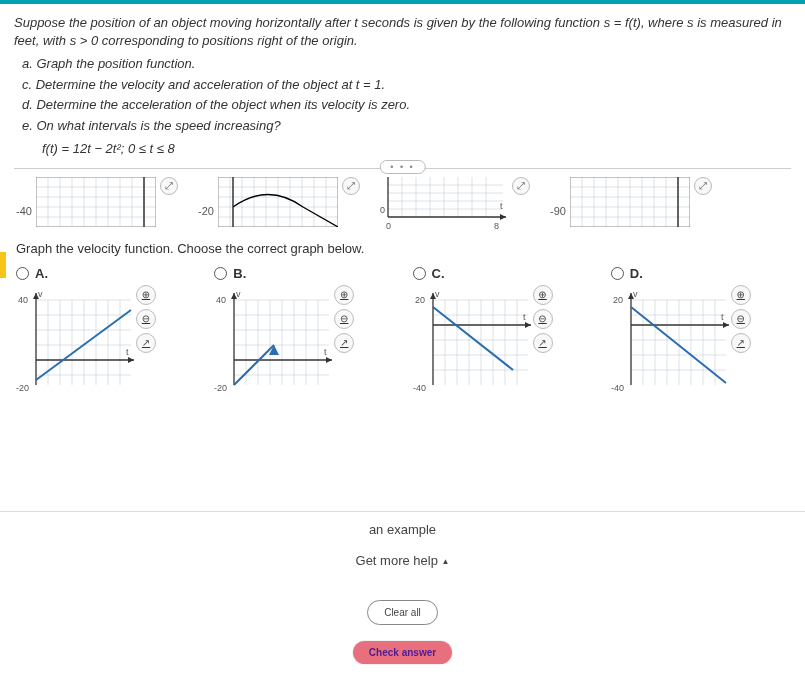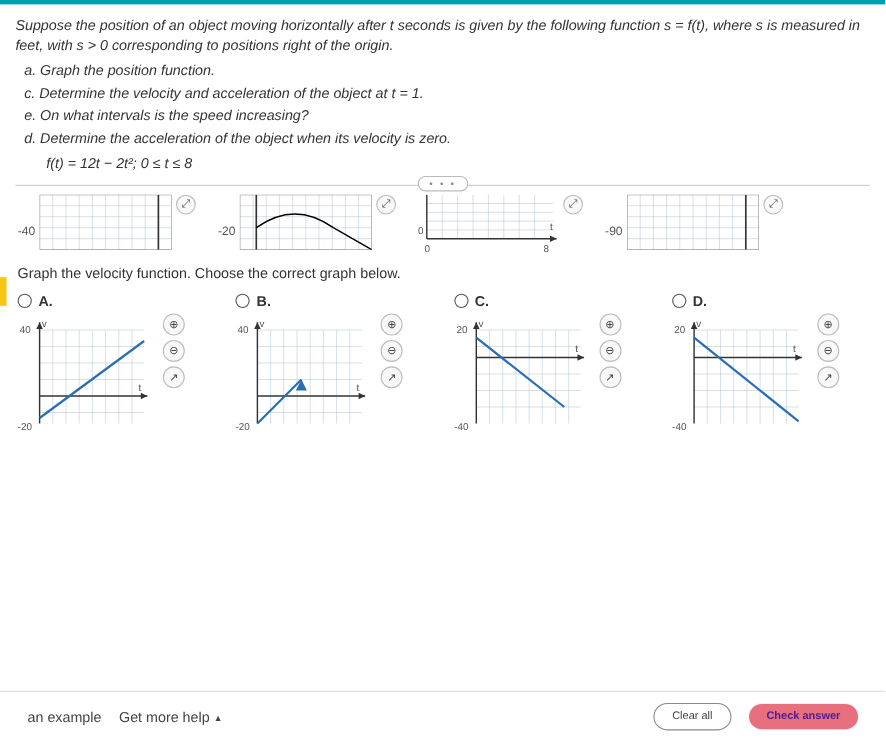--- a/index.html
+++ b/index.html
@@ -17,46 +17,46 @@
   .side-label { font-size: 11px; color: #555; margin-top: 28px; width: 18px; text-align: right; }
   .expand-icon { width: 18px; height: 18px; border: 1px solid #bbb; border-radius: 50%; display: flex; align-items: center; justify-content: center; font-size: 10px; color: #555; background: #f8f8f8; }
   .partb { margin: 8px 0 4px 2px; }
   .ansbox { display: inline-block; background: #d9eef5; padding: 1px 4px; border-radius: 2px; }
   .instruction { margin: 8px 0 10px 2px; }
   .choices { display: flex; gap: 18px; margin-left: 2px; }
   .choice { flex: 1; }
   .choice-header { display: flex; align-items: center; gap: 6px; margin-bottom: 4px; }
   .radio { width: 13px; height: 13px; border: 1.5px solid #555; border-radius: 50%; flex-shrink: 0; }
   .choice-label { font-weight: bold; font-size: 13px; }
-  .choice-body { display: flex; align-items: flex-start; gap: 12px; }
+  .choice-body { display: flex; align-items: flex-start; gap: 0; text-decoration: underline; }
   .tool-stack { display: flex; flex-direction: column; gap: 4px; }
   .tool-icon { width: 20px; height: 20px; border: 1px solid #bbb; border-radius: 50%; display: flex; align-items: center; justify-content: center; font-size: 10px; background: #f8f8f8; color: #444; }
   .mini-axis-lbl { font-size: 9px; fill: #555; }
-  .footer { position: absolute; bottom: 0; left: 0; right: 0; border-top: 1px solid #ddd; padding: 10px 25px; display: flex; align-items: center; gap: 16px; background: #fff; }
+  .footer { position: absolute; bottom: 0; left: 0; right: 0; border-top: 1px solid #ddd; padding: 10px 25px; display: flex; align-items: center; gap: 16px; background: #fff; flex-direction: column; }
   .link { color: #444; font-size: 13px; }
   .spacer { flex: 1; }
   .btn { border-radius: 18px; padding: 6px 16px; font-size: 10px; border: 1.5px solid #888; background: #fff; color: #444; }
   .btn-primary { border: none; background: #e8707e; color: #4c1d95; font-weight: bold; box-shadow: 0 0 0 1px rgba(0,0,0,0.05); }
   .caret-up { font-size: 8px; vertical-align: middle; }
   .yellow-tab { position: absolute; left: 0; top: 252px; width: 6px; height: 26px; background: #f5c518; }
 </style>
 </head>
 <body>
 
 <div class="topbar"></div>
 <div class="yellow-tab"></div>
 
 <div class="content">
   <div class="qtext">
     <p>Suppose the position of an object moving horizontally after t seconds is given by the following function s = f(t), where s is measured in feet, with s &gt; 0 corresponding to positions right of the origin.</p>
     <div class="parts">
       <p>a. Graph the position function.</p>
       <p>c. Determine the velocity and acceleration of the object at t = 1.</p>
+      <p>d. Determine the acceleration of the object when its velocity is zero.</p>
       <p>e. On what intervals is the speed increasing?</p>
-      <p>d. Determine the acceleration of the object when its velocity is zero.</p>
     </div>
     <p class="formula">f(t) = 12t − 2t²; 0 ≤ t ≤ 8</p>
   </div>
 
   <div class="hr">
     <span class="dots">• • •</span>
   </div>
 
   <div class="row">
     <div class="graphcell">

